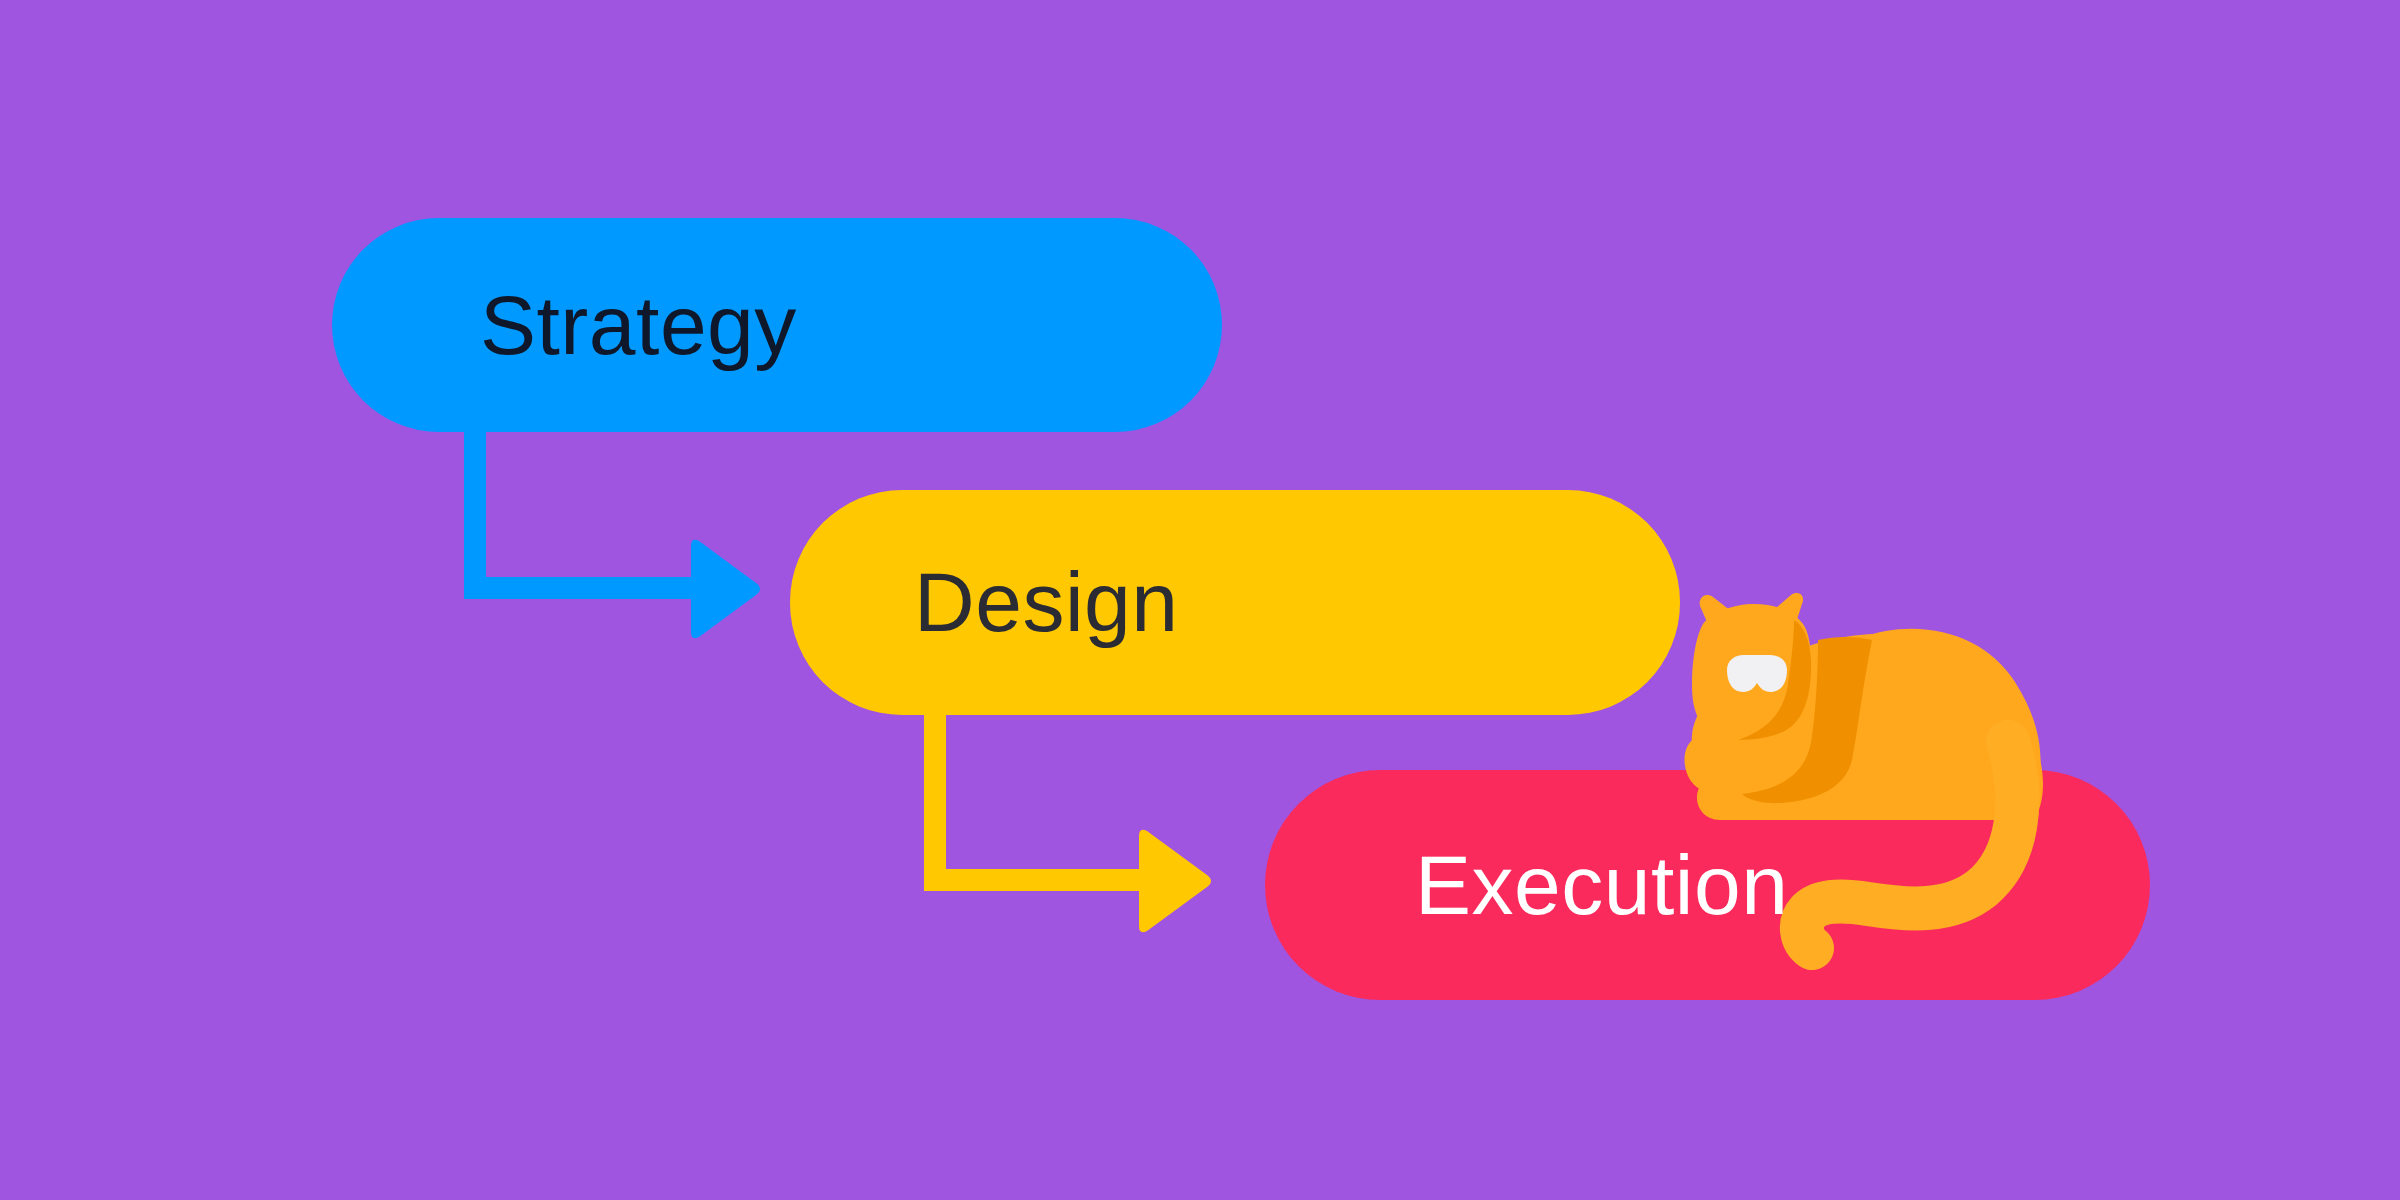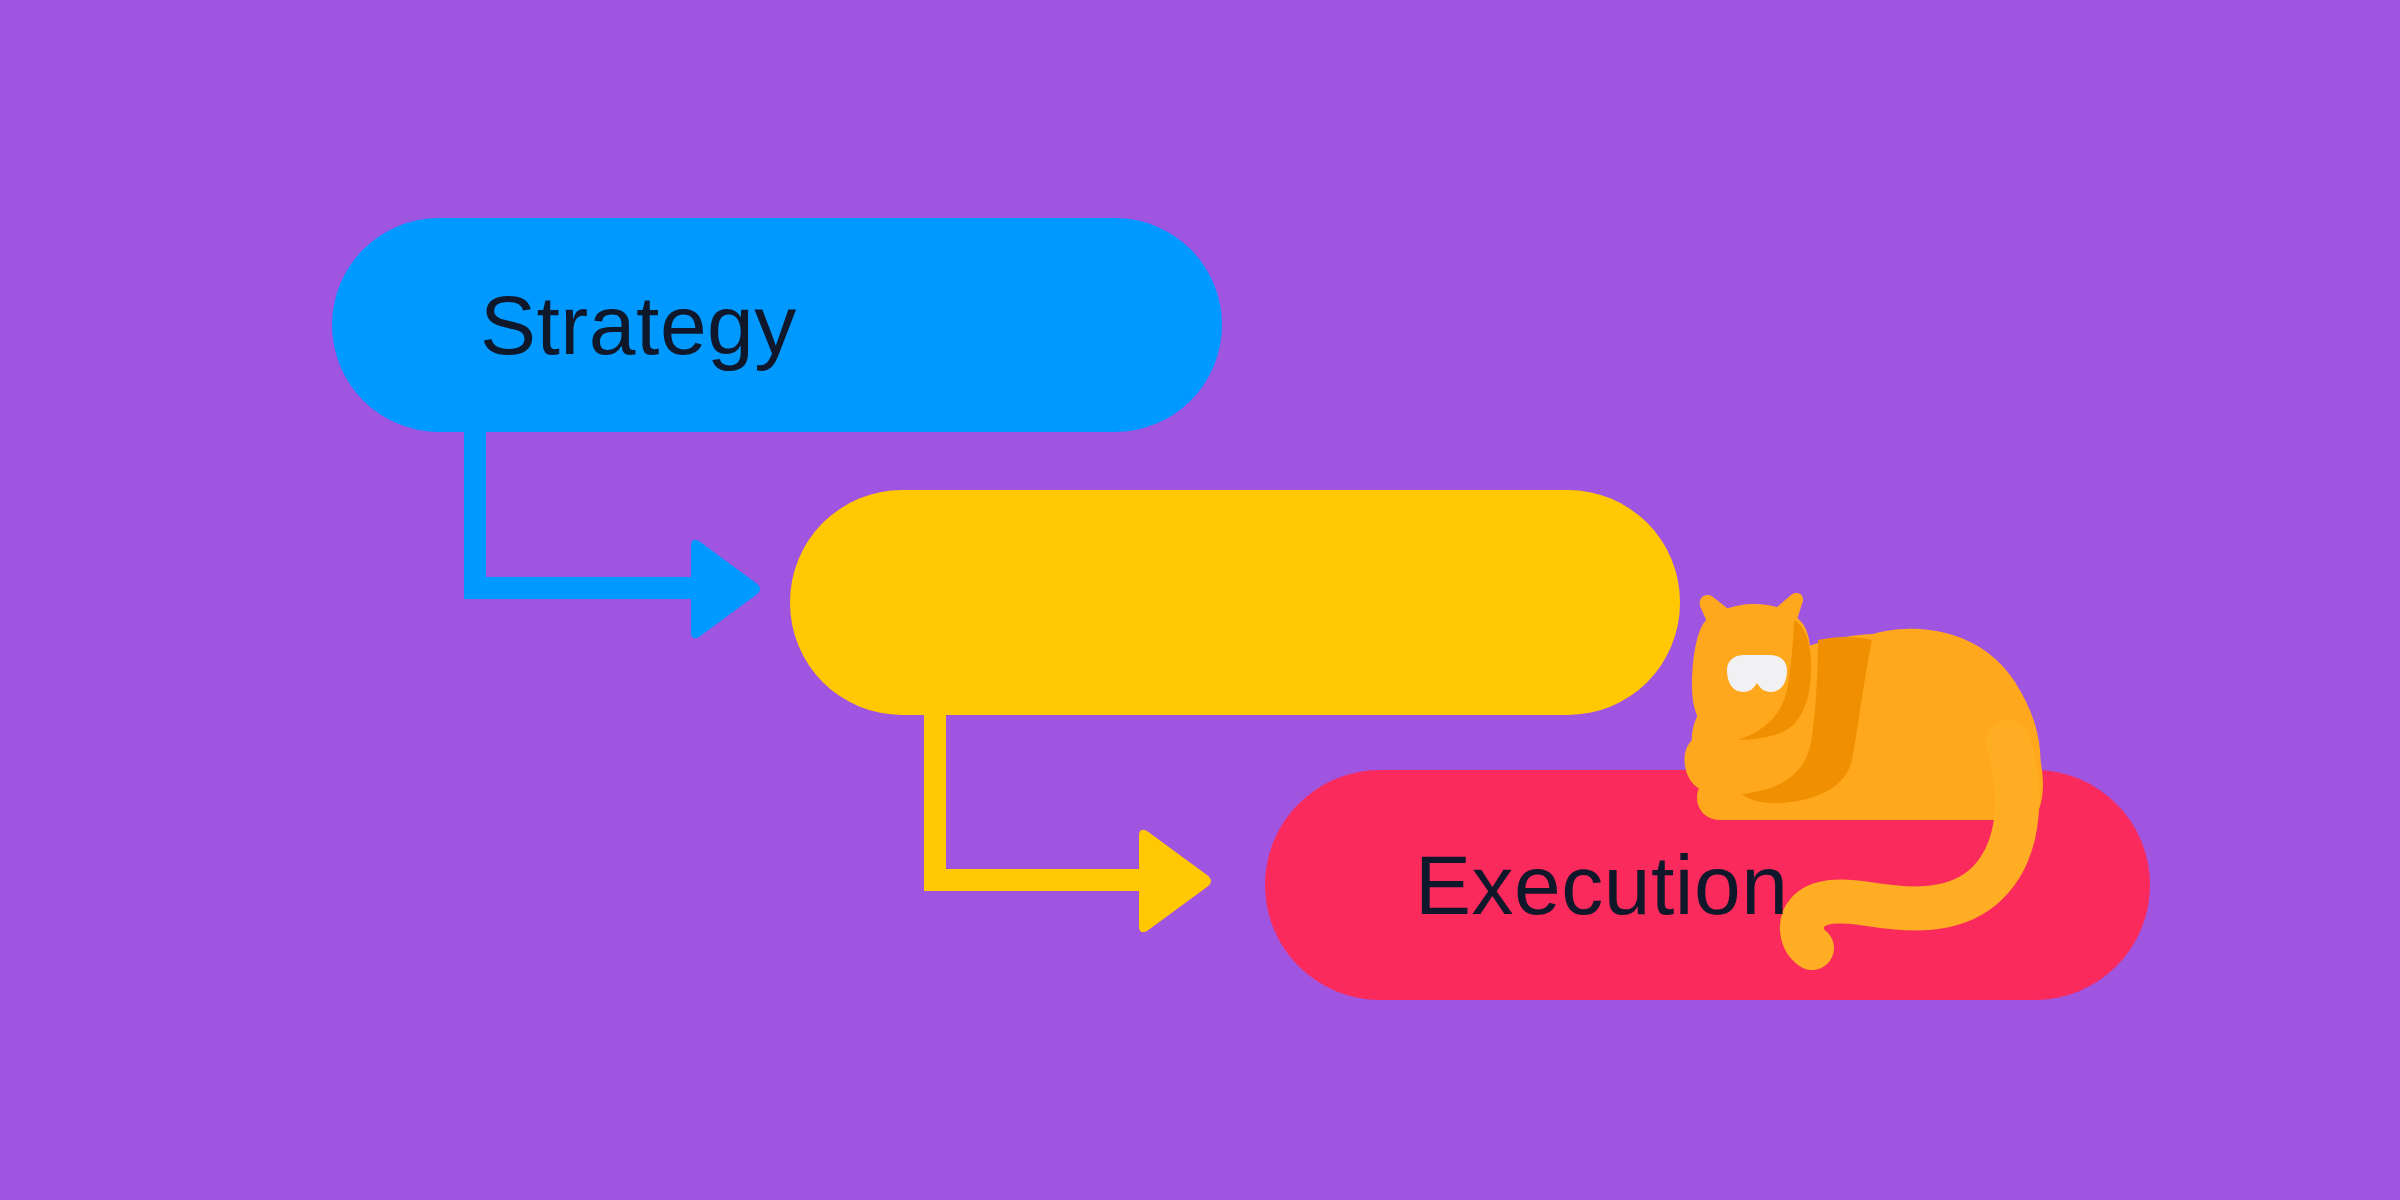--- a/index.html
+++ b/index.html
@@ -34,21 +34,21 @@
     font-size:84px; color:#0f172a; font-weight:400;
   }
   #label-design {
     left:790px; top:490px; width:890px; height:225px;
     padding-left:124px;
     font-size:84px; color:#2b2b33; font-weight:400;
   }
   #label-execution {
     left:1265px; top:770px; width:885px; height:230px;
     padding-left:150px;
-    font-size:84px; color:#0f172a; font-weight:400;
+    font-size:84px; color:#ffffff; font-weight:400;
   }
   .hit {
     position:absolute;
     background:transparent;
   }
 </style>
 </head>
 <body>
 
 <div id="stage">
@@ -165,20 +165,21 @@
       <path d="M 2008 742
                C 2026 800 2018 858 1982 888
                C 1950 914 1906 910 1868 904
                C 1838 899 1818 901 1808 912
                C 1798 923 1801 940 1812 948" fill="none" stroke="#ffae24" stroke-width="44" stroke-linecap="round" stroke-linejoin="round"></path>
     </g>
   </svg>
 
   <div class="node-label" id="label-strategy">Strategy</div>
 
+  <div class="node-label" id="label-design">Design</div>
 
   <div class="node-label" id="label-execution">Execution</div>
 
   <div class="hit" style="left:332px;top:218px;width:890px;height:214px;border-radius:107px;"></div>
   <div class="hit" style="left:790px;top:490px;width:890px;height:225px;border-radius:112px;"></div>
   <div class="hit" style="left:1265px;top:770px;width:885px;height:230px;border-radius:115px;"></div>
 
 </div>
 
 </body></html>

